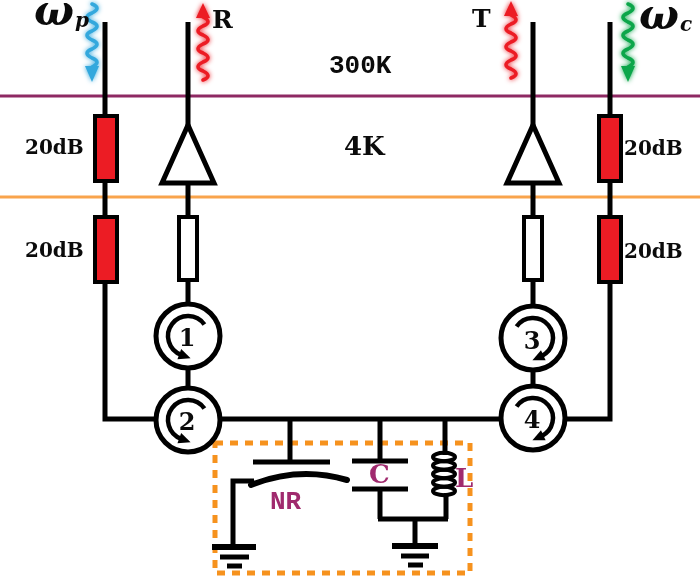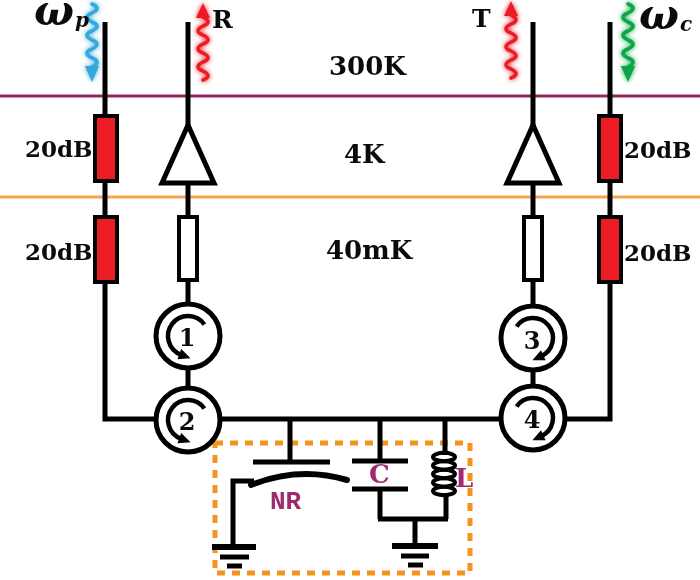--- a/index.html
+++ b/index.html
@@ -25,21 +25,21 @@
   .wavy path{stroke:currentColor;stroke-width:3.6;fill:none;stroke-linecap:round;}
   .wavy polygon{fill:currentColor;stroke:none;}
   .wavy{filter:drop-shadow(0 0 2.5px currentColor);}
   .c-pump{color:var(--pump-arrow,#33A8DD);}
   .c-signal{color:var(--signal-arrow,#EC1C24);}
   .c-cavity{color:var(--cavity-arrow,#0CA64A);}
 
   
   .lbl{position:absolute;font-weight:bold;color:#0b0b0b;white-space:nowrap;}
   .temp{font-size:26px;}
-  .db{font-size:23px;}
+  .db{font-size:20px;}
   .port{font-size:25px;}
   .circnum{font-size:24px;transform:translate(-50%,-50%);}
   .comp-lbl{color:var(--component-label,#A02A6E);font-size:26px;}
   .omega-wrap{display:flex;align-items:flex-start;line-height:1;}
   .omega{font-size:42px;font-style:italic;font-weight:bold;line-height:0.8;}
   .omega-sub{font-size:20px;font-style:italic;font-weight:bold;margin-top:16px;margin-left:1px;}
 </style>
 </head>
 <body>
 
@@ -152,23 +152,22 @@
 
   <div class="lbl port" style="left:212px;top:5px;">R</div>
 
   <div class="lbl port" style="left:472px;top:4px;">T</div>
 
   <div class="lbl omega-wrap" style="left:639px;top:-2px;">
     <span class="omega">ω</span>
     <span class="omega-sub">c</span>
   </div>
 
-  <div class="lbl temp" style="left:329px;top:51px;">300K</div>
-  <div class="lbl temp" style="left:344px;top:139px;">4K</div>
-  <div class="lbl temp" style="left:326px;top:235px;">40mK</div>
+  <div class="lbl temp" style="left:329px;top:51px;font-family:Liberation Mono, monospace;">300K</div>
+  <div class="lbl temp" style="left:344px;top:131px;">4K</div>
 
   <div class="lbl db" style="left:25px;top:135px;">20dB</div>
   <div class="lbl db" style="left:25px;top:238px;">20dB</div>
   <div class="lbl db" style="left:624px;top:136px;">20dB</div>
   <div class="lbl db" style="left:624px;top:239px;">20dB</div>
 
   <div class="lbl circnum" style="left:187px;top:337px;">1</div>
   <div class="lbl circnum" style="left:187px;top:421px;">2</div>
   <div class="lbl circnum" style="left:532px;top:340px;">3</div>
   <div class="lbl circnum" style="left:532px;top:419px;">4</div>

